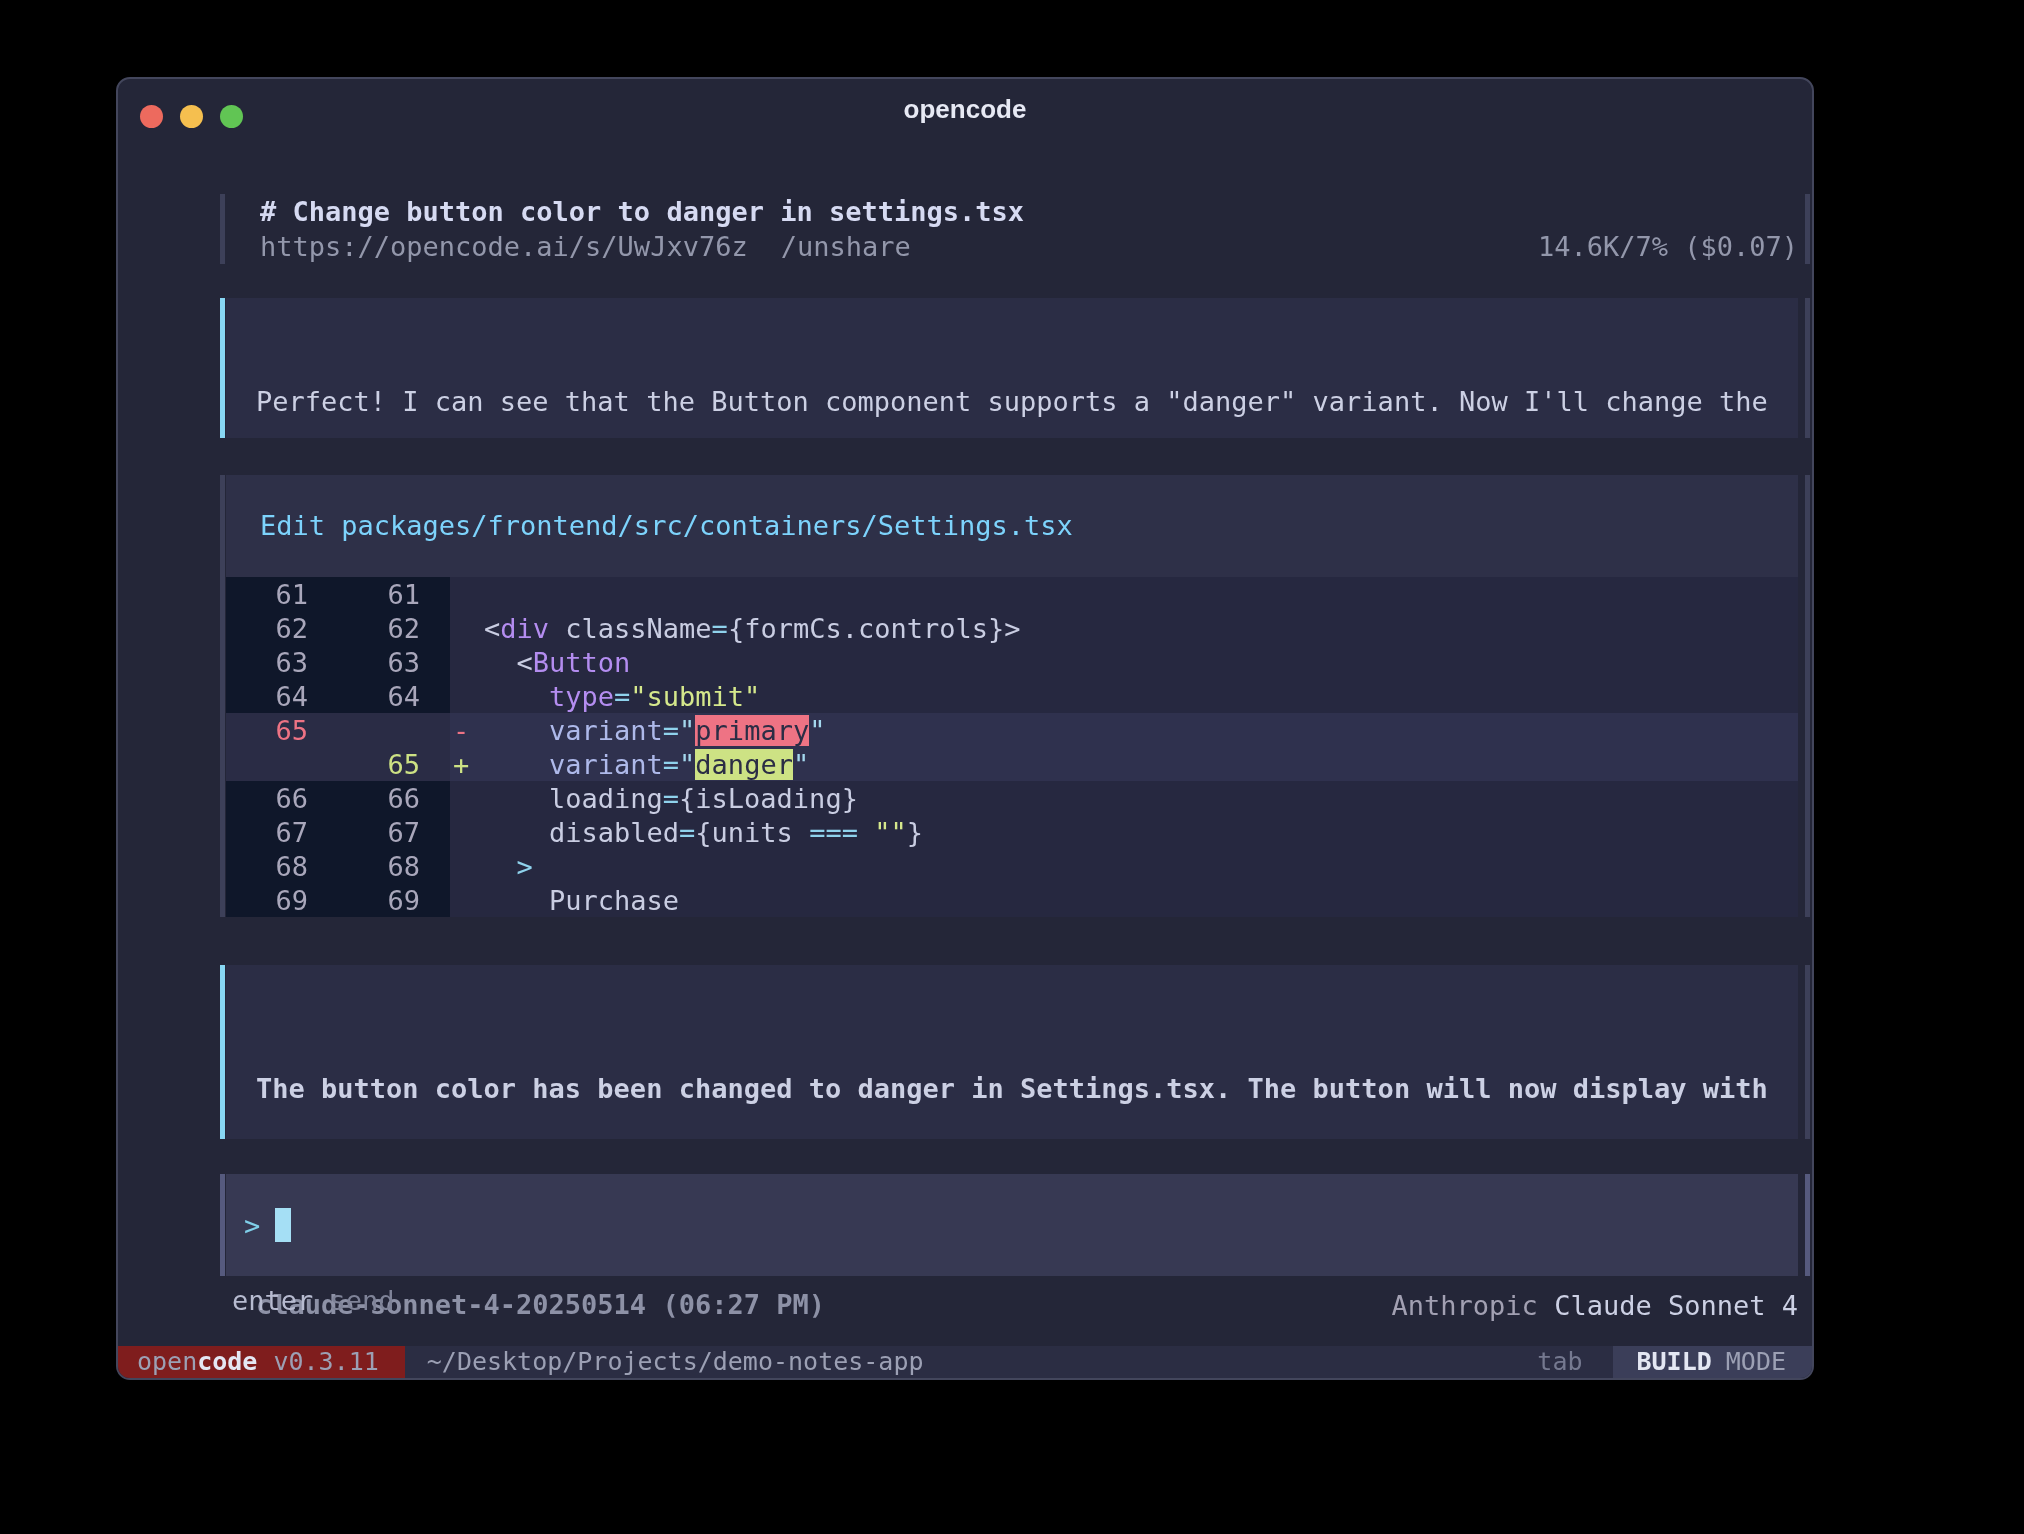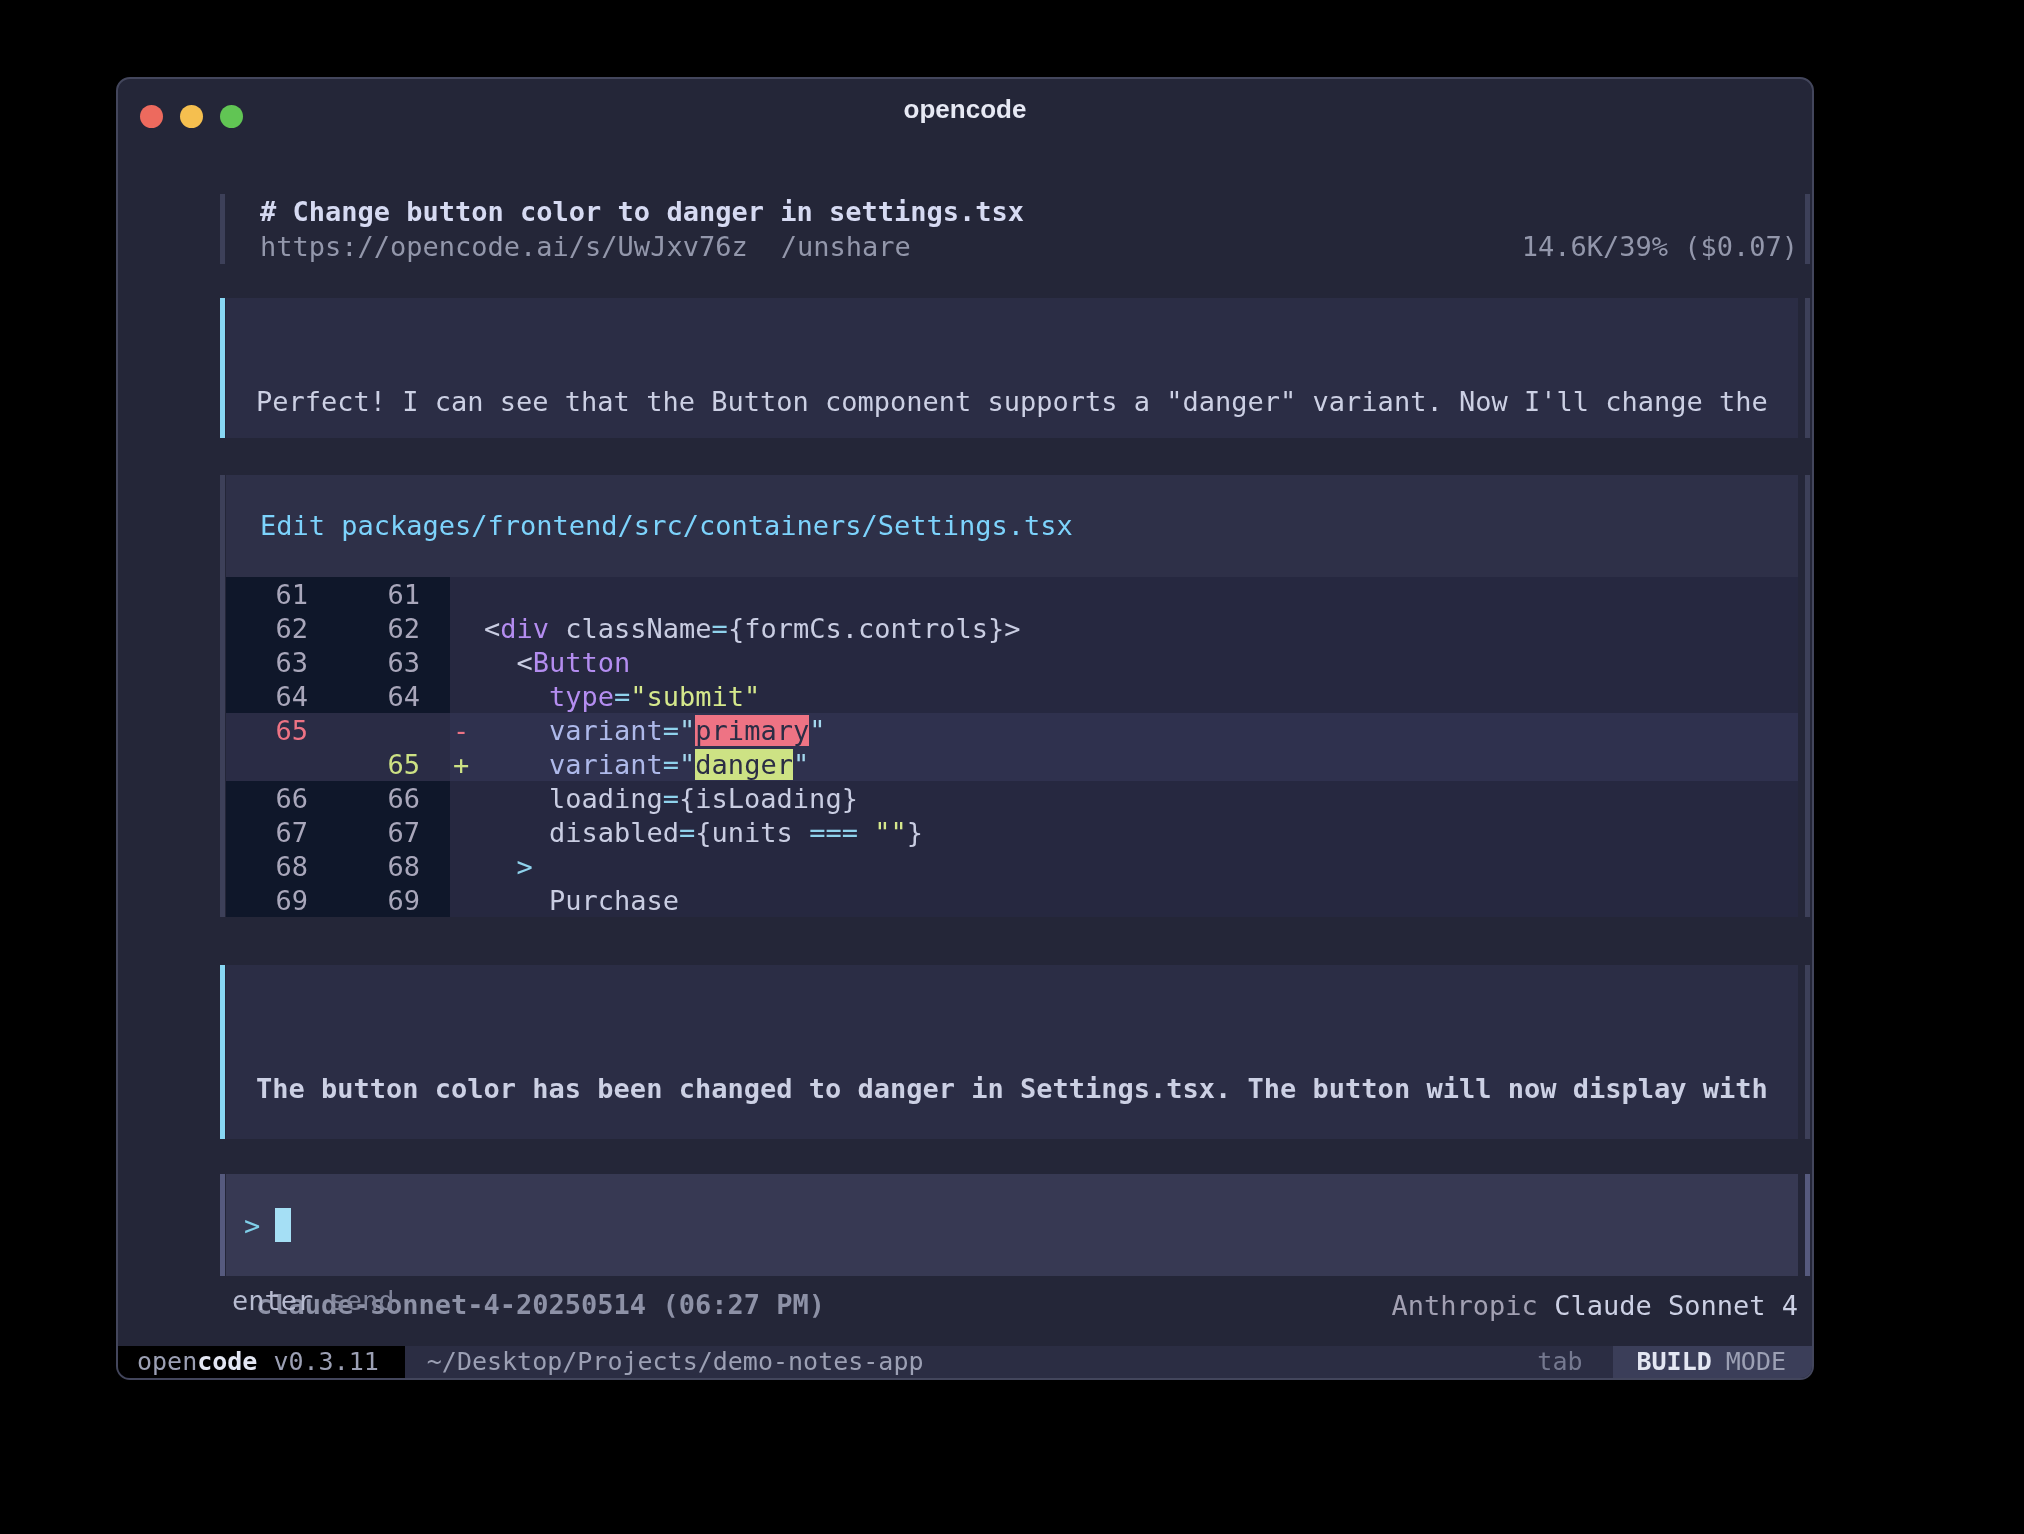--- a/index.html
+++ b/index.html
@@ -80,21 +80,21 @@
   .hints .left-group{margin-left:12px;}
   .hints .right-group{margin-right:12px;margin-top:10px;}
   .hint-key{color:#b7bbd0;}
   .hint-label{color:#7f8398;}
   .model-provider{color:#a2a0b2;}
   .model-name{color:#ccd0e4;}
 
   
   .statusbar{position:absolute;left:0;right:0;bottom:0;height:32px;background:#2b2d43;display:flex;justify-content:space-between;font-size:25px;line-height:32px;white-space:pre;}
   .sb-left{display:flex;}
-  .sb-seg-app{background:#000000;padding:0 26px 0 19px;}
+  .sb-seg-app{background:#7f1d1d;padding:0 26px 0 19px;}
   .sb-app-light{color:#9ca0b4;}
   .sb-app-bold{color:#e4e7f3;font-weight:bold;}
   .sb-version{color:#9ca0b4;margin-left:16px;}
   .sb-path{color:#9ca0b4;margin-left:22px;}
   .sb-right{display:flex;}
   .sb-tab{color:#757990;margin-right:30px;}
   .sb-seg-mode{background:#3b3e59;padding:0 26px 0 24px;}
   .sb-mode-bold{color:#e4e7f3;font-weight:bold;}
   .sb-mode-dim{color:#9ca0b4;margin-left:14px;}
 </style>
@@ -114,21 +114,21 @@
     </div>
 
     <div class="block session-header">
       <span class="edge left"></span>
       <span class="edge right"></span>
       <div class="inner">
         <div class="sh-title"># Change button color to danger in settings.tsx</div>
         <div class="sh-row">
           <span class="sh-url">https://opencode.ai/s/UwJxv76z</span>
           <span class="sh-share">/unshare</span>
-          <span class="sh-tokens">14.6K/39% ($0.07)</span>
+          <span class="sh-tokens">14.6K/7% ($0.07)</span>
         </div>
       </div>
     </div>
 
     <div class="block msg msg-1">
       <span class="edge left"></span>
       <span class="edge right"></span>
       <div class="inner">
         <div>Perfect! I can see that the Button component supports a "danger" variant. Now I'll change the</div>
         <div>button variant from "primary" to "danger" in Settings.tsx:</div>

